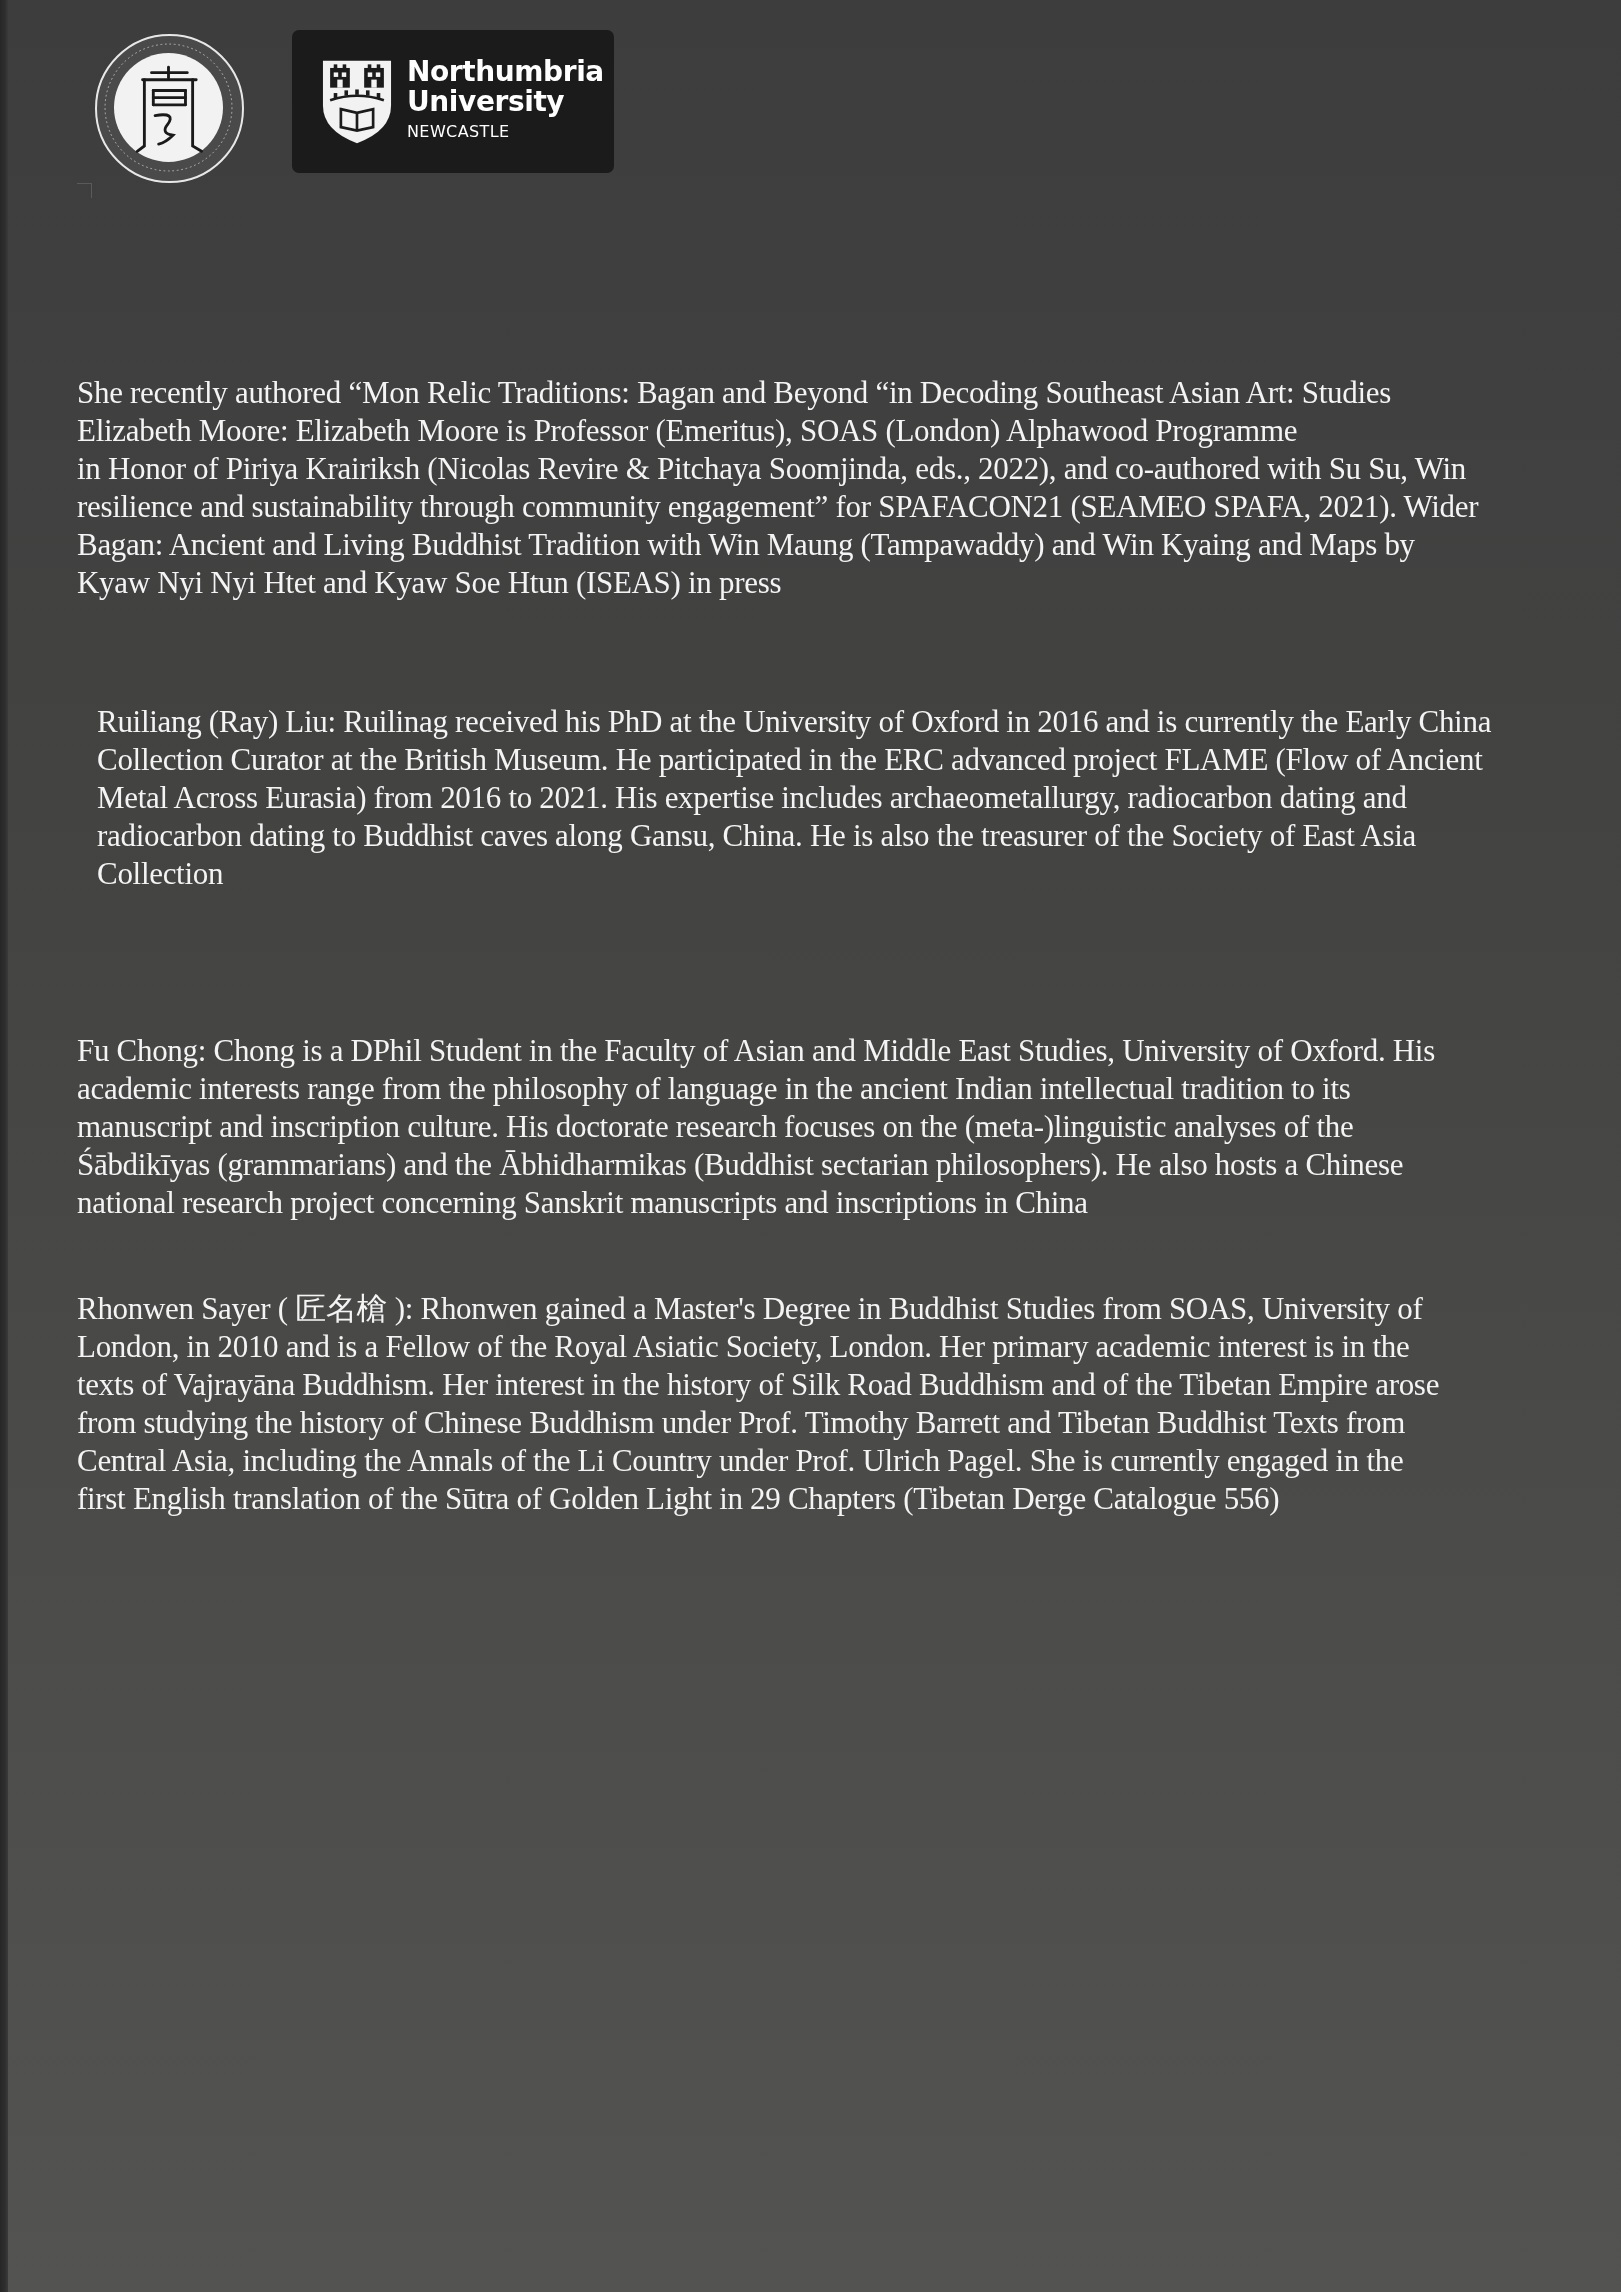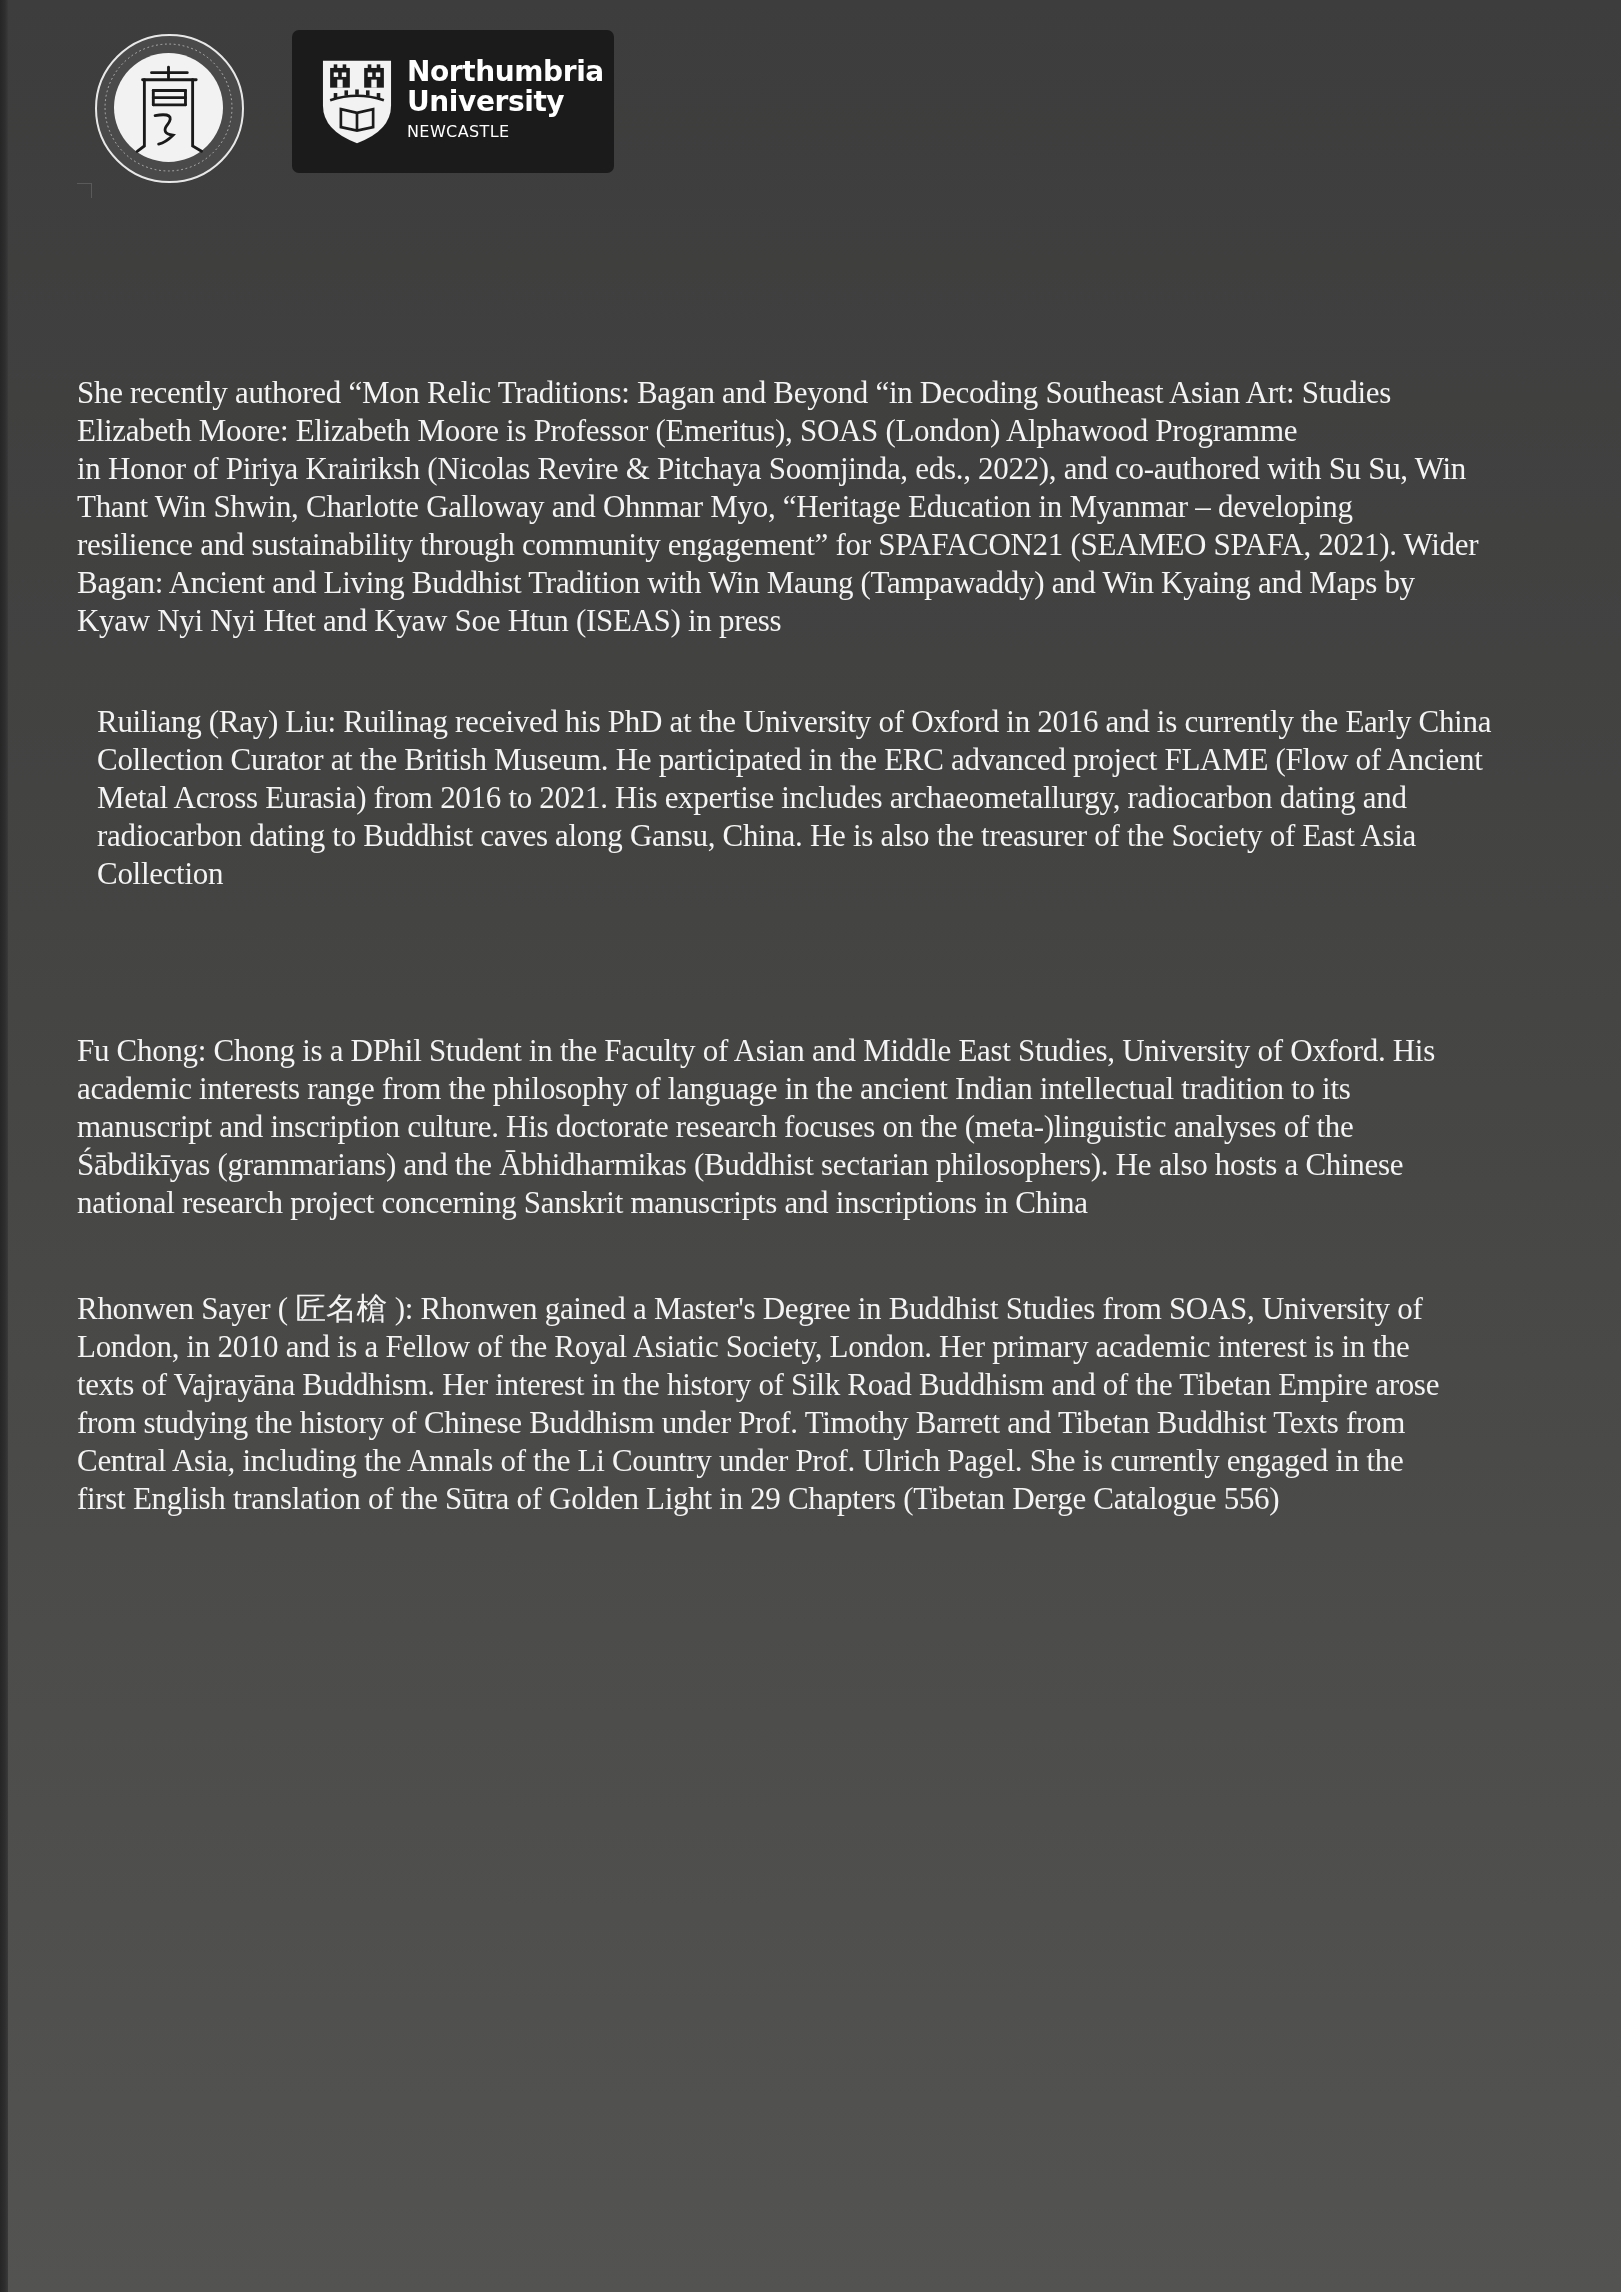--- a/index.html
+++ b/index.html
@@ -90,21 +90,20 @@
     <div class="nu-l3">NEWCASTLE</div>
   </div>
 </div>
 
 <div class="corner"></div>
 
 <div class="bio" style="top:374px;">
   <span class="line">She recently authored “Mon Relic Traditions: Bagan and Beyond “in Decoding Southeast Asian Art: Studies</span>
   <span class="line">Elizabeth Moore: Elizabeth Moore is Professor (Emeritus), SOAS (London) Alphawood Programme</span>
   <span class="line">in Honor of Piriya Krairiksh (Nicolas Revire &amp; Pitchaya Soomjinda, eds., 2022), and co-authored with Su Su, Win</span>
-  <span class="line">Thant Win Shwin, Charlotte Galloway and Ohnmar Myo, “Heritage Education in Myanmar – developing</span>
   <span class="line">resilience and sustainability through community engagement” for SPAFACON21 (SEAMEO SPAFA, 2021). Wider</span>
   <span class="line">Bagan: Ancient and Living Buddhist Tradition with Win Maung (Tampawaddy) and Win Kyaing and Maps by</span>
   <span class="line">Kyaw Nyi Nyi Htet and Kyaw Soe Htun (ISEAS) in press</span>
 </div>
 
 <div class="bio" style="top:703px;margin-left:20px;">
   <span class="line">Ruiliang (Ray) Liu: Ruilinag received his PhD at the University of Oxford in 2016 and is currently the Early China</span>
   <span class="line">Collection Curator at the British Museum. He participated in the ERC advanced project FLAME (Flow of Ancient</span>
   <span class="line">Metal Across Eurasia) from 2016 to 2021. His expertise includes archaeometallurgy, radiocarbon dating and</span>
   <span class="line">radiocarbon dating to Buddhist caves along Gansu, China. He is also the treasurer of the Society of East Asia</span>

